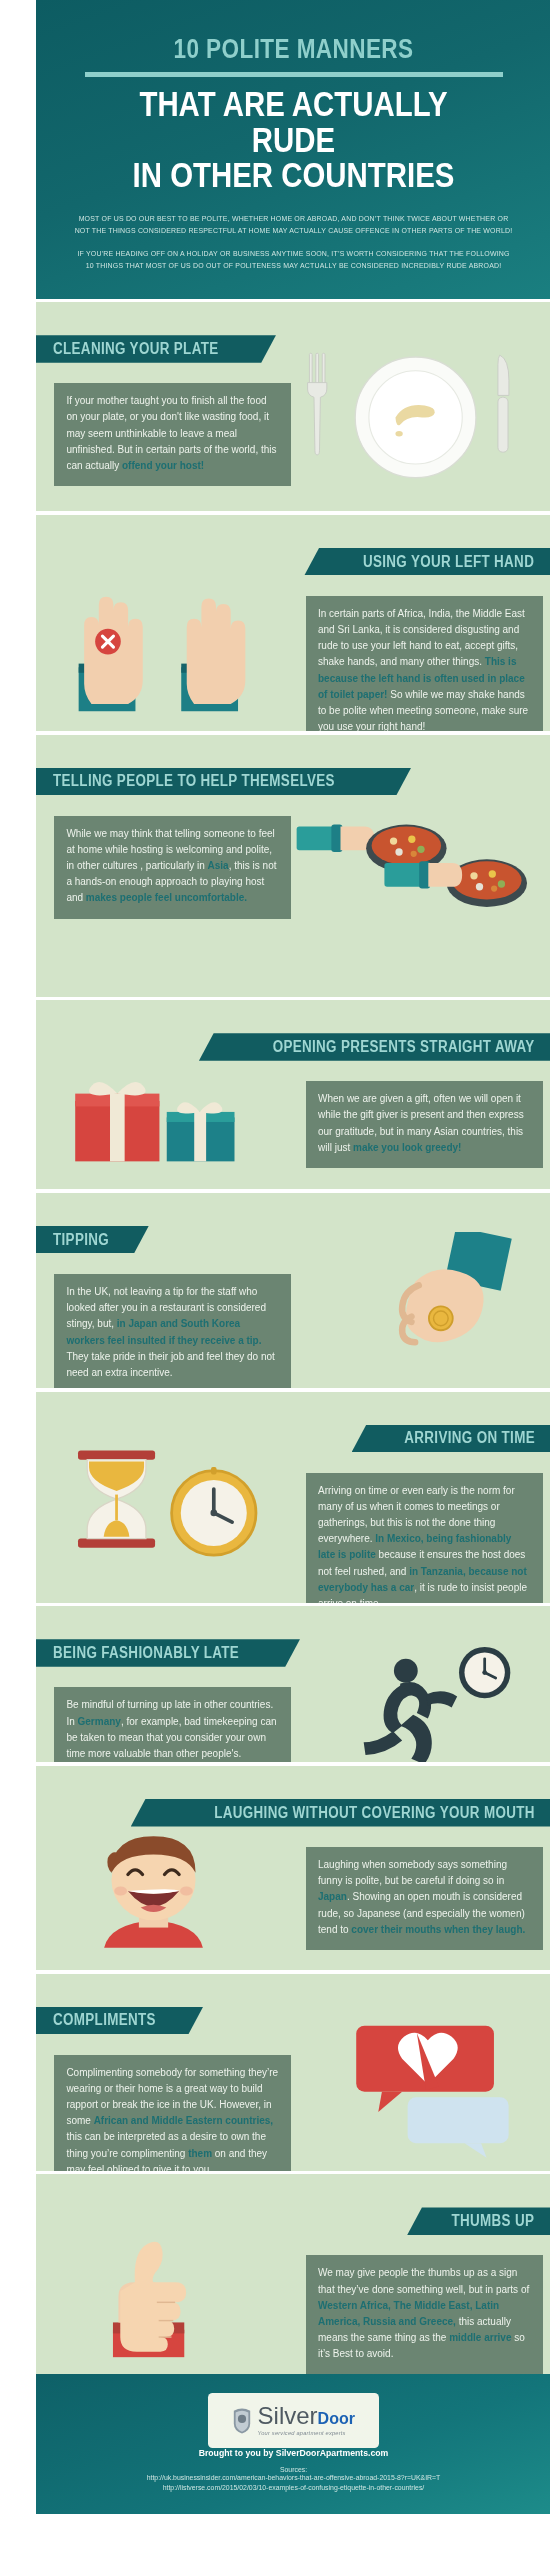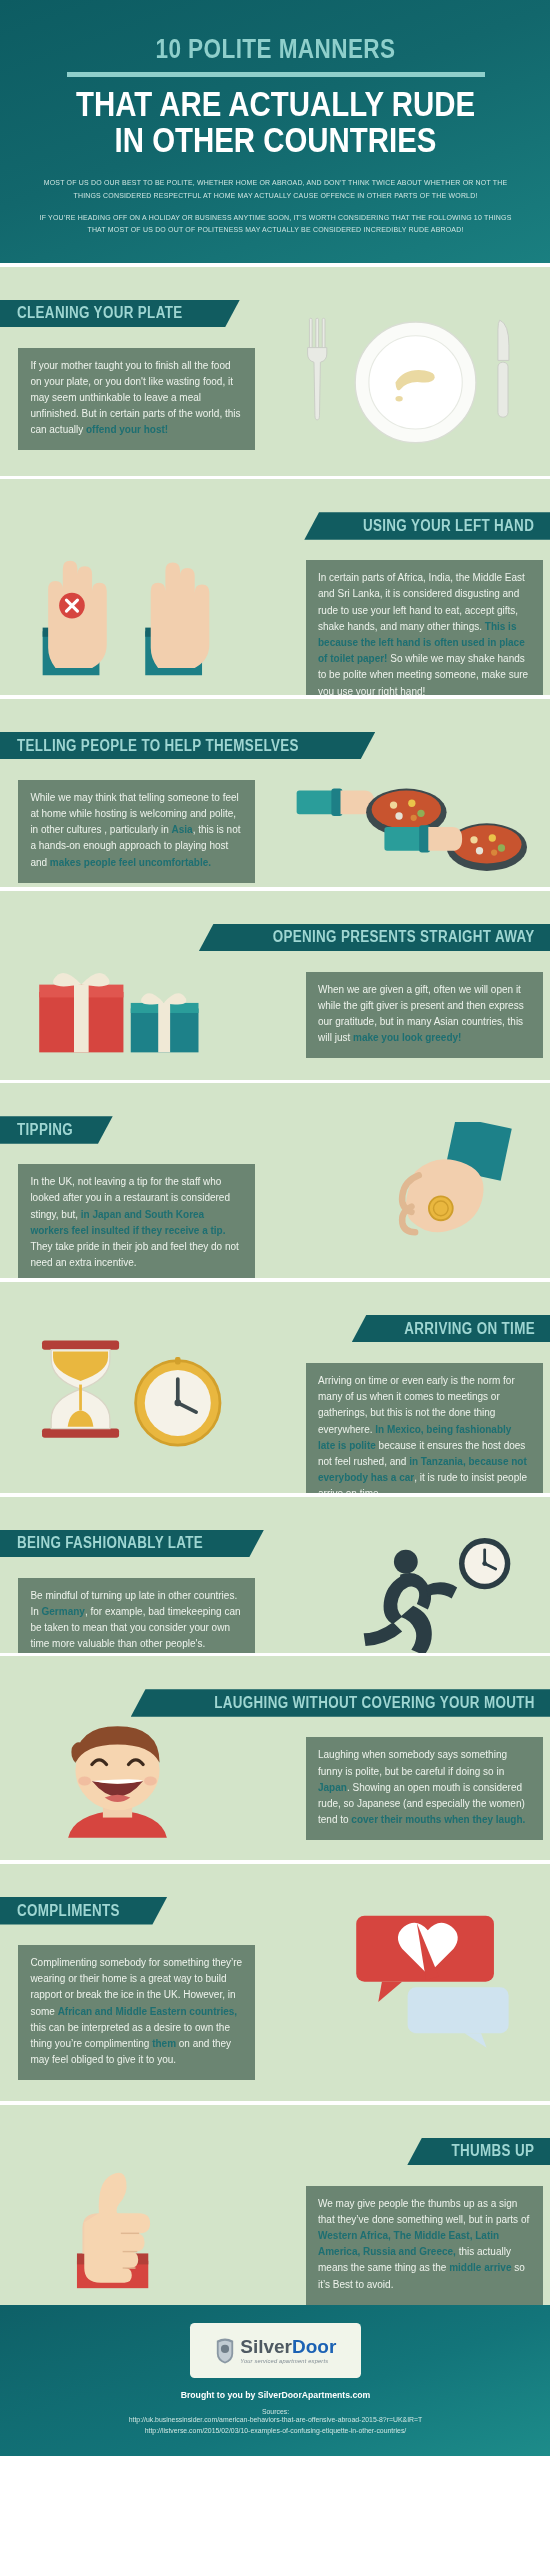--- a/index.html
+++ b/index.html
@@ -6,20 +6,21 @@
   html, body {
     width: 551px;
     background: #ffffff;
     font-family: "Liberation Sans", sans-serif;
   }
   body { width: 551px; }
 
   .infographic {
     width: 551px;
     background: #ffffff;
+    padding-left: 36px;
   }
 
   
   .header {
     background: linear-gradient(160deg, #0d5c62 0%, #12676c 45%, #1a7f80 100%);
     padding: 35px 20px 26px 20px;
     text-align: center;
     position: relative;
   }
   .header-kicker {
@@ -145,34 +146,34 @@
     background: #f1f5ea;
     border-radius: 4.6px;
     margin: 0 auto;
     display: flex;
     align-items: center;
     justify-content: center;
     gap: 5.5px;
   }
   .logo-mark { width: 20px; height: 27.5px; }
   .logo-words { text-align: left; line-height: 1; }
-  .logo-silver { color: #4f5a62; font-size: 19px; font-weight: 700; }
-  .logo-door   { color: #1c62b4; font-size: 19px; font-weight: 700; }
+  .logo-silver { color: #4f5a62; font-size: 24px; font-weight: 400; }
+  .logo-door   { color: #1c62b4; font-size: 16px; font-weight: 700; }
   .logo-tag {
     color: #7f8a92;
     font-size: 5.7px;
     font-style: italic;
     margin-top: 2.8px;
     letter-spacing: 0.2px;
   }
   .brought {
     color: #ffffff;
     font-size: 8.7px;
     font-weight: 700;
-    margin-top: 12px;
+    margin-top: 0;
   }
   .sources-label {
     color: #cfe6e2;
     font-size: 6.9px;
     margin-top: 8.3px;
   }
   .source-link {
     color: #cfe6e2;
     font-size: 6.9px;
     line-height: 1.5;
@@ -250,21 +251,21 @@
 
         <g>
           <rect x="140" y="120" width="62" height="48" fill="#1d7f86"></rect>
           <rect x="140" y="116" width="62" height="10" fill="#15636a"></rect>
           <path d="M146 120 v-44 q0 -9 8 -9 t8 9 v28 v-50 q0 -9 8 -9 t8 9 v50 v-44 q0 -9 8 -9 t8 9 v44 v-26 q0 -9 8 -9 t8 9 v56 q0 18 -16 26 h-40 q-8 -10 -8 -22 z" fill="#f2cfae"></path>
         </g>
       </svg>
     </div>
   </div>
 
-  <div class="section left" style="height:188px">
+  <div class="section left" style="height:262px">
     <div class="band band-left">
       <span class="band-label">TELLING PEOPLE TO HELP THEMSELVES</span>
     </div>
     <div class="blurb blurb-left">
       <span>While we may think that telling someone to feel at home while hosting is welcoming and polite, in other cultures , particularly in </span><span class="hl">Asia</span><span>, this is not a hands-on enough approach to playing host and </span><span class="hl">makes people feel uncomfortable.</span>
     </div>
     <div class="art art-right" style="top:64px">
       <svg width="239" height="128" viewBox="0 0 260 140">
 
         <g>
@@ -439,21 +440,21 @@
         <path d="M66 70 q28 34 56 0 q-28 6 -56 0 z" fill="#7e3030"></path>
         <path d="M66 70 q28 6 56 0 q-4 -4 -56 0 z" fill="#ffffff"></path>
         <path d="M80 88 q14 10 28 0 q-14 -6 -28 0 z" fill="#d2645f"></path>
 
         <ellipse cx="58" cy="70" rx="7" ry="5" fill="#f0b49a" opacity="0.7"></ellipse>
         <ellipse cx="130" cy="70" rx="7" ry="5" fill="#f0b49a" opacity="0.7"></ellipse>
       </svg>
     </div>
   </div>
 
-  <div class="section left" style="height:237px">
+  <div class="section left" style="height:197px">
     <div class="band band-left">
       <span class="band-label">COMPLIMENTS</span>
     </div>
     <div class="blurb blurb-left">
       <span>Complimenting somebody for something they’re wearing or their home is a great way to build rapport or break the ice in the UK. However, in some </span><span class="hl">African and Middle Eastern countries,</span><span> this can be interpreted as a desire to own the thing you’re complimenting </span><span class="hl">them</span><span> on and they may feel obliged to give it to you.</span>
     </div>
     <div class="art art-right" style="top:46px; right:24px">
       <svg width="202" height="138" viewBox="0 0 220 150">
         <g>
           <rect x="34" y="6" width="150" height="72" rx="9" fill="#d6453f"></rect>

